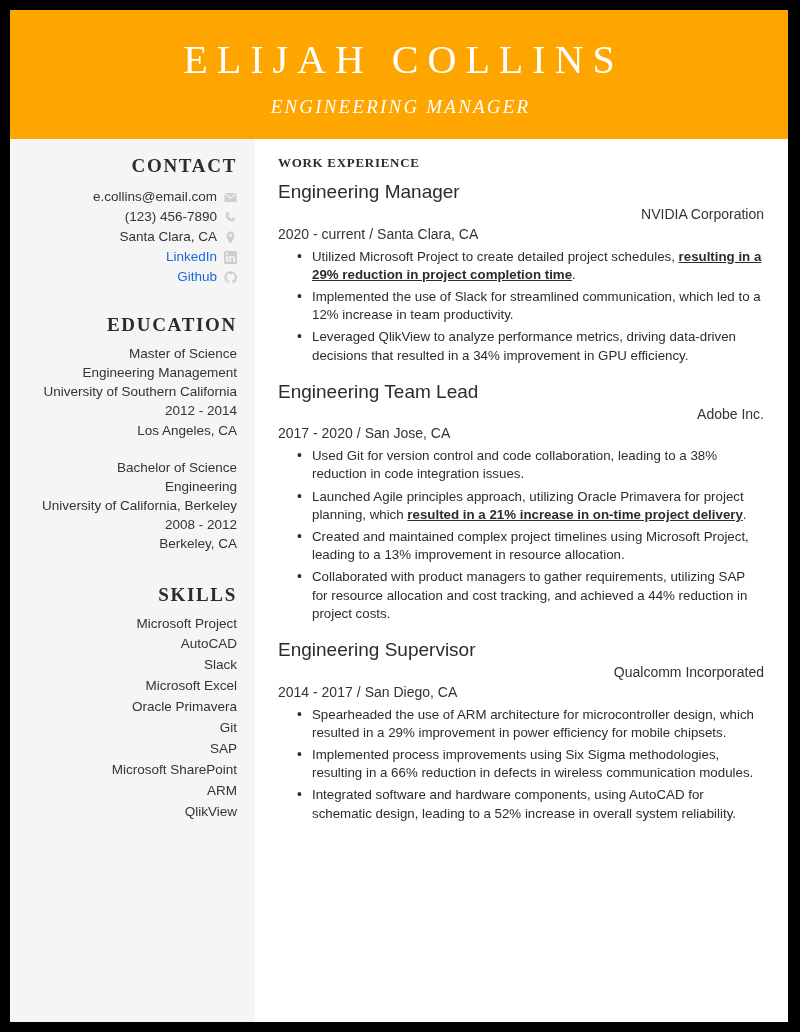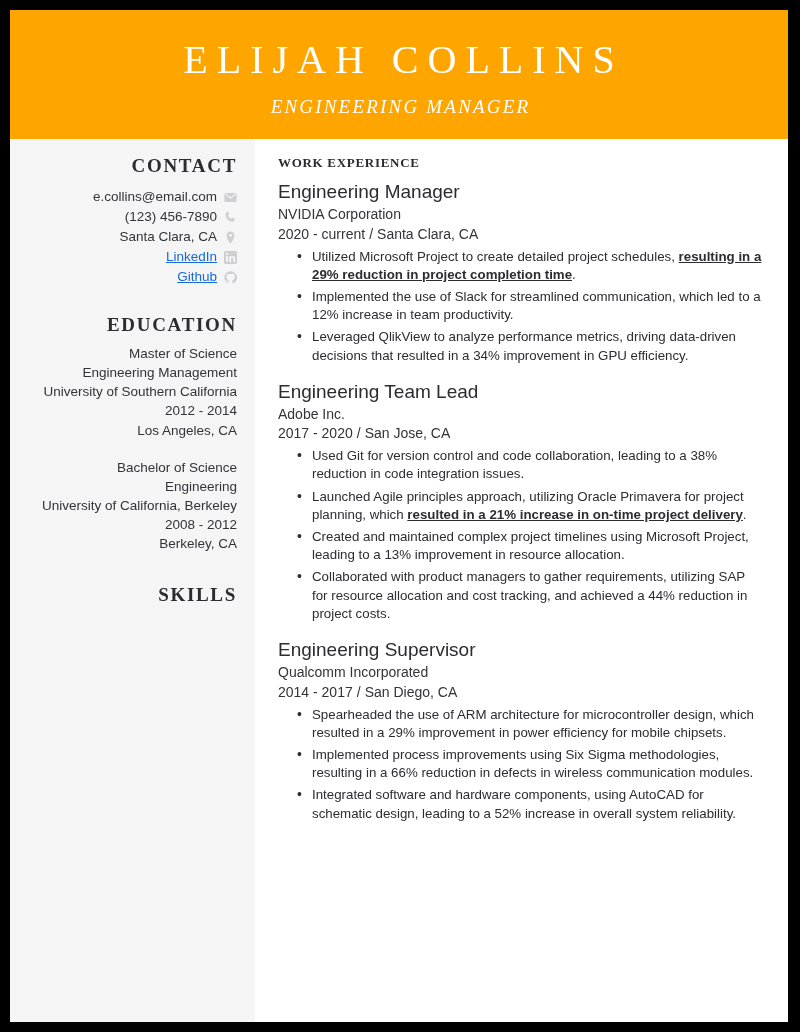--- a/index.html
+++ b/index.html
@@ -109,21 +109,20 @@
     margin-bottom: 1px;
     height: 19px;
   }
   .contact-text {
     font-size: 13.5px;
     color: #333338;
     white-space: nowrap;
   }
   .contact-text.link {
     color: #1669d6;
-    text-decoration: underline;
   }
   .contact-icon {
     width: 13px;
     height: 13px;
     flex: 0 0 13px;
     display: block;
     line-height: 0;
   }
   .contact-icon svg { display: block; }
 
@@ -151,20 +150,21 @@
     color: #2b2b30;
     line-height: 1.28;
     margin: 0 0 1px 0;
     font-weight: 400;
   }
   .job-company {
     font-size: 14px;
     color: #333338;
     line-height: 1.38;
     margin: 0;
+    text-align: right;
   }
   .job-meta {
     font-size: 14px;
     color: #333338;
     line-height: 1.42;
     margin: 0 0 3px 0;
   }
   .job-meta .sep { padding: 0 4px; }
   ul.bullets {
     list-style: none;
@@ -267,20 +267,32 @@
           <div class="edu-block">
             <div class="edu-line">Bachelor of Science</div>
             <div class="edu-line">Engineering</div>
             <div class="edu-line">University of California, Berkeley</div>
             <div class="edu-line">2008 - 2012</div>
             <div class="edu-line">Berkeley, CA</div>
           </div>
         </div>
 
       <div class="side-heading spaced">SKILLS</div>
+      <div id="skills-list">
+          <div class="skill-line">Microsoft Project</div>
+          <div class="skill-line">AutoCAD</div>
+          <div class="skill-line">Slack</div>
+          <div class="skill-line">Microsoft Excel</div>
+          <div class="skill-line">Oracle Primavera</div>
+          <div class="skill-line">Git</div>
+          <div class="skill-line">SAP</div>
+          <div class="skill-line">Microsoft SharePoint</div>
+          <div class="skill-line">ARM</div>
+          <div class="skill-line">QlikView</div>
+        </div>
 
     </div>
 
     <div id="main-column">
       <div id="main-heading">WORK EXPERIENCE</div>
       <div id="jobs-list">
           <div class="job">
             <div class="job-title">Engineering Manager</div>
             <div class="job-company">NVIDIA Corporation</div>
             <div class="job-meta"><span>2020 - current</span><span class="sep">/</span><span>Santa Clara, CA</span></div>

